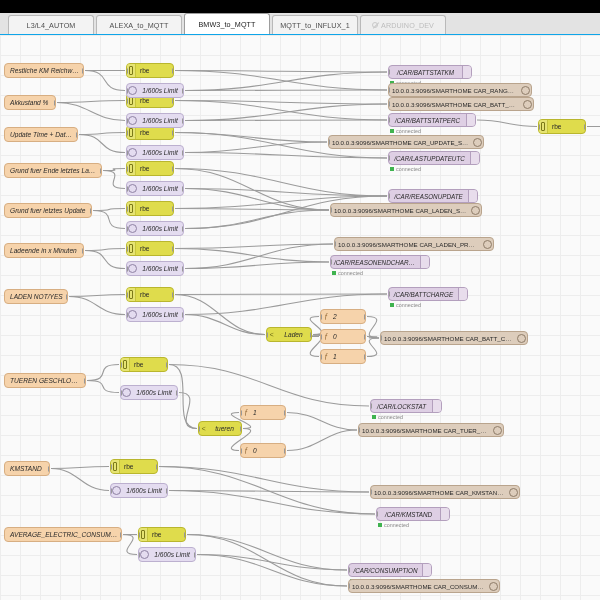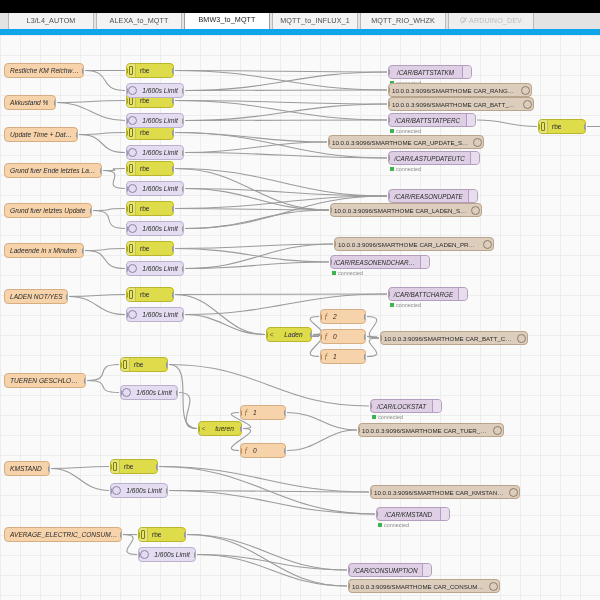--- a/index.html
+++ b/index.html
@@ -17,21 +17,21 @@
     position: absolute; left: 0; top: 0;
     width: 600px; height: 13px;
     background: #000;
   }
 
   
   .tabstrip {
     position: absolute; left: 0; top: 13px;
     width: 600px; height: 22px;
     background: #e3e3e3;
-    border-bottom: 6px solid #0ea5e9;
+    border-bottom: 1px solid #0ea5e9;
     display: flex;
     align-items: flex-end;
     overflow: hidden;
   }
   .tab-left-gutter { width: 8px; height: 100%; flex: 0 0 8px; }
   .tab {
     position: relative;
     height: 19px;
     flex: 0 0 auto;
     padding: 0 6px;
@@ -225,23 +225,20 @@
         <span>L3/L4_AUTOM</span>
       </div>
       <div class="tab">
         <span>ALEXA_to_MQTT</span>
       </div>
       <div class="tab active">
         <span>BMW3_to_MQTT</span>
       </div>
       <div class="tab">
         <span>MQTT_to_INFLUX_1</span>
-      </div>
-      <div class="tab">
-        <span>MQTT_RIO_WHZK</span>
       </div>
       <div class="tab disabled">
         <span class="dis-icon"></span>
         <span>ARDUINO_DEV</span>
       </div>
     </div>
 
   <div class="canvas">
     <svg class="wires" viewBox="0 0 600 565">
         <path d="M85,35.5 C113,35.5 97,35.5 125,35.5" fill="none" stroke="#9b9b9b" stroke-width="1.1"></path>

